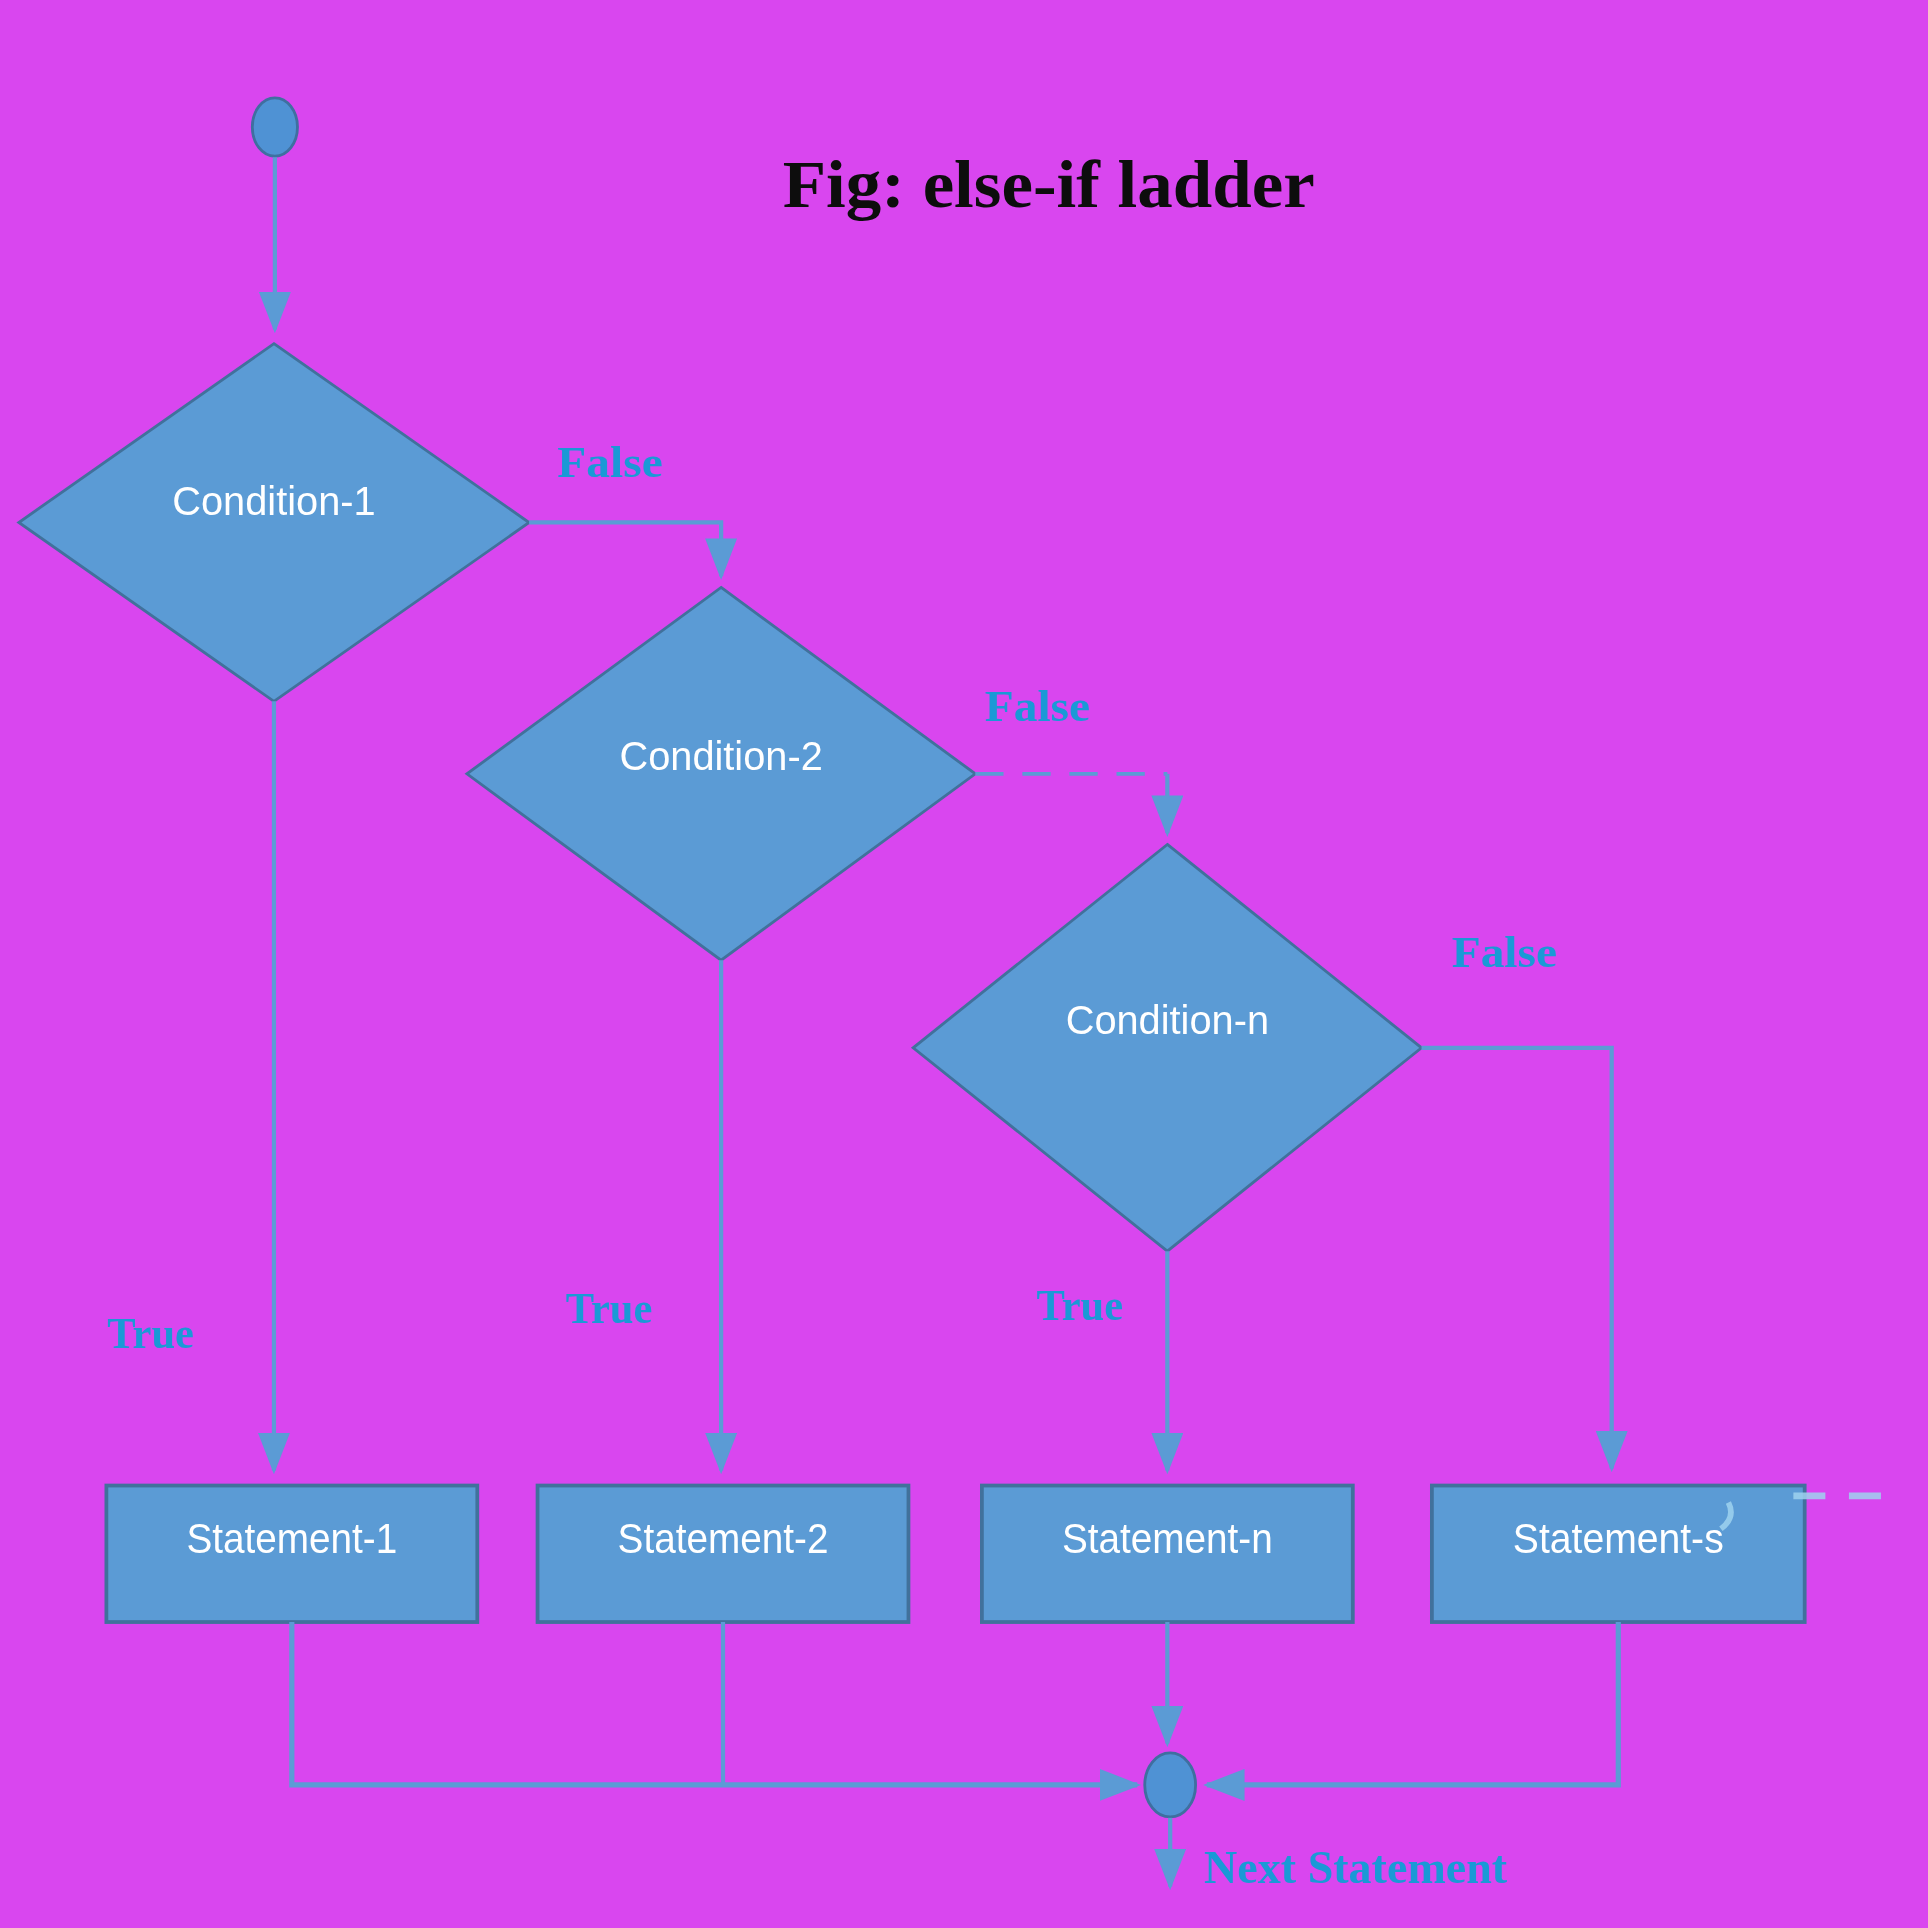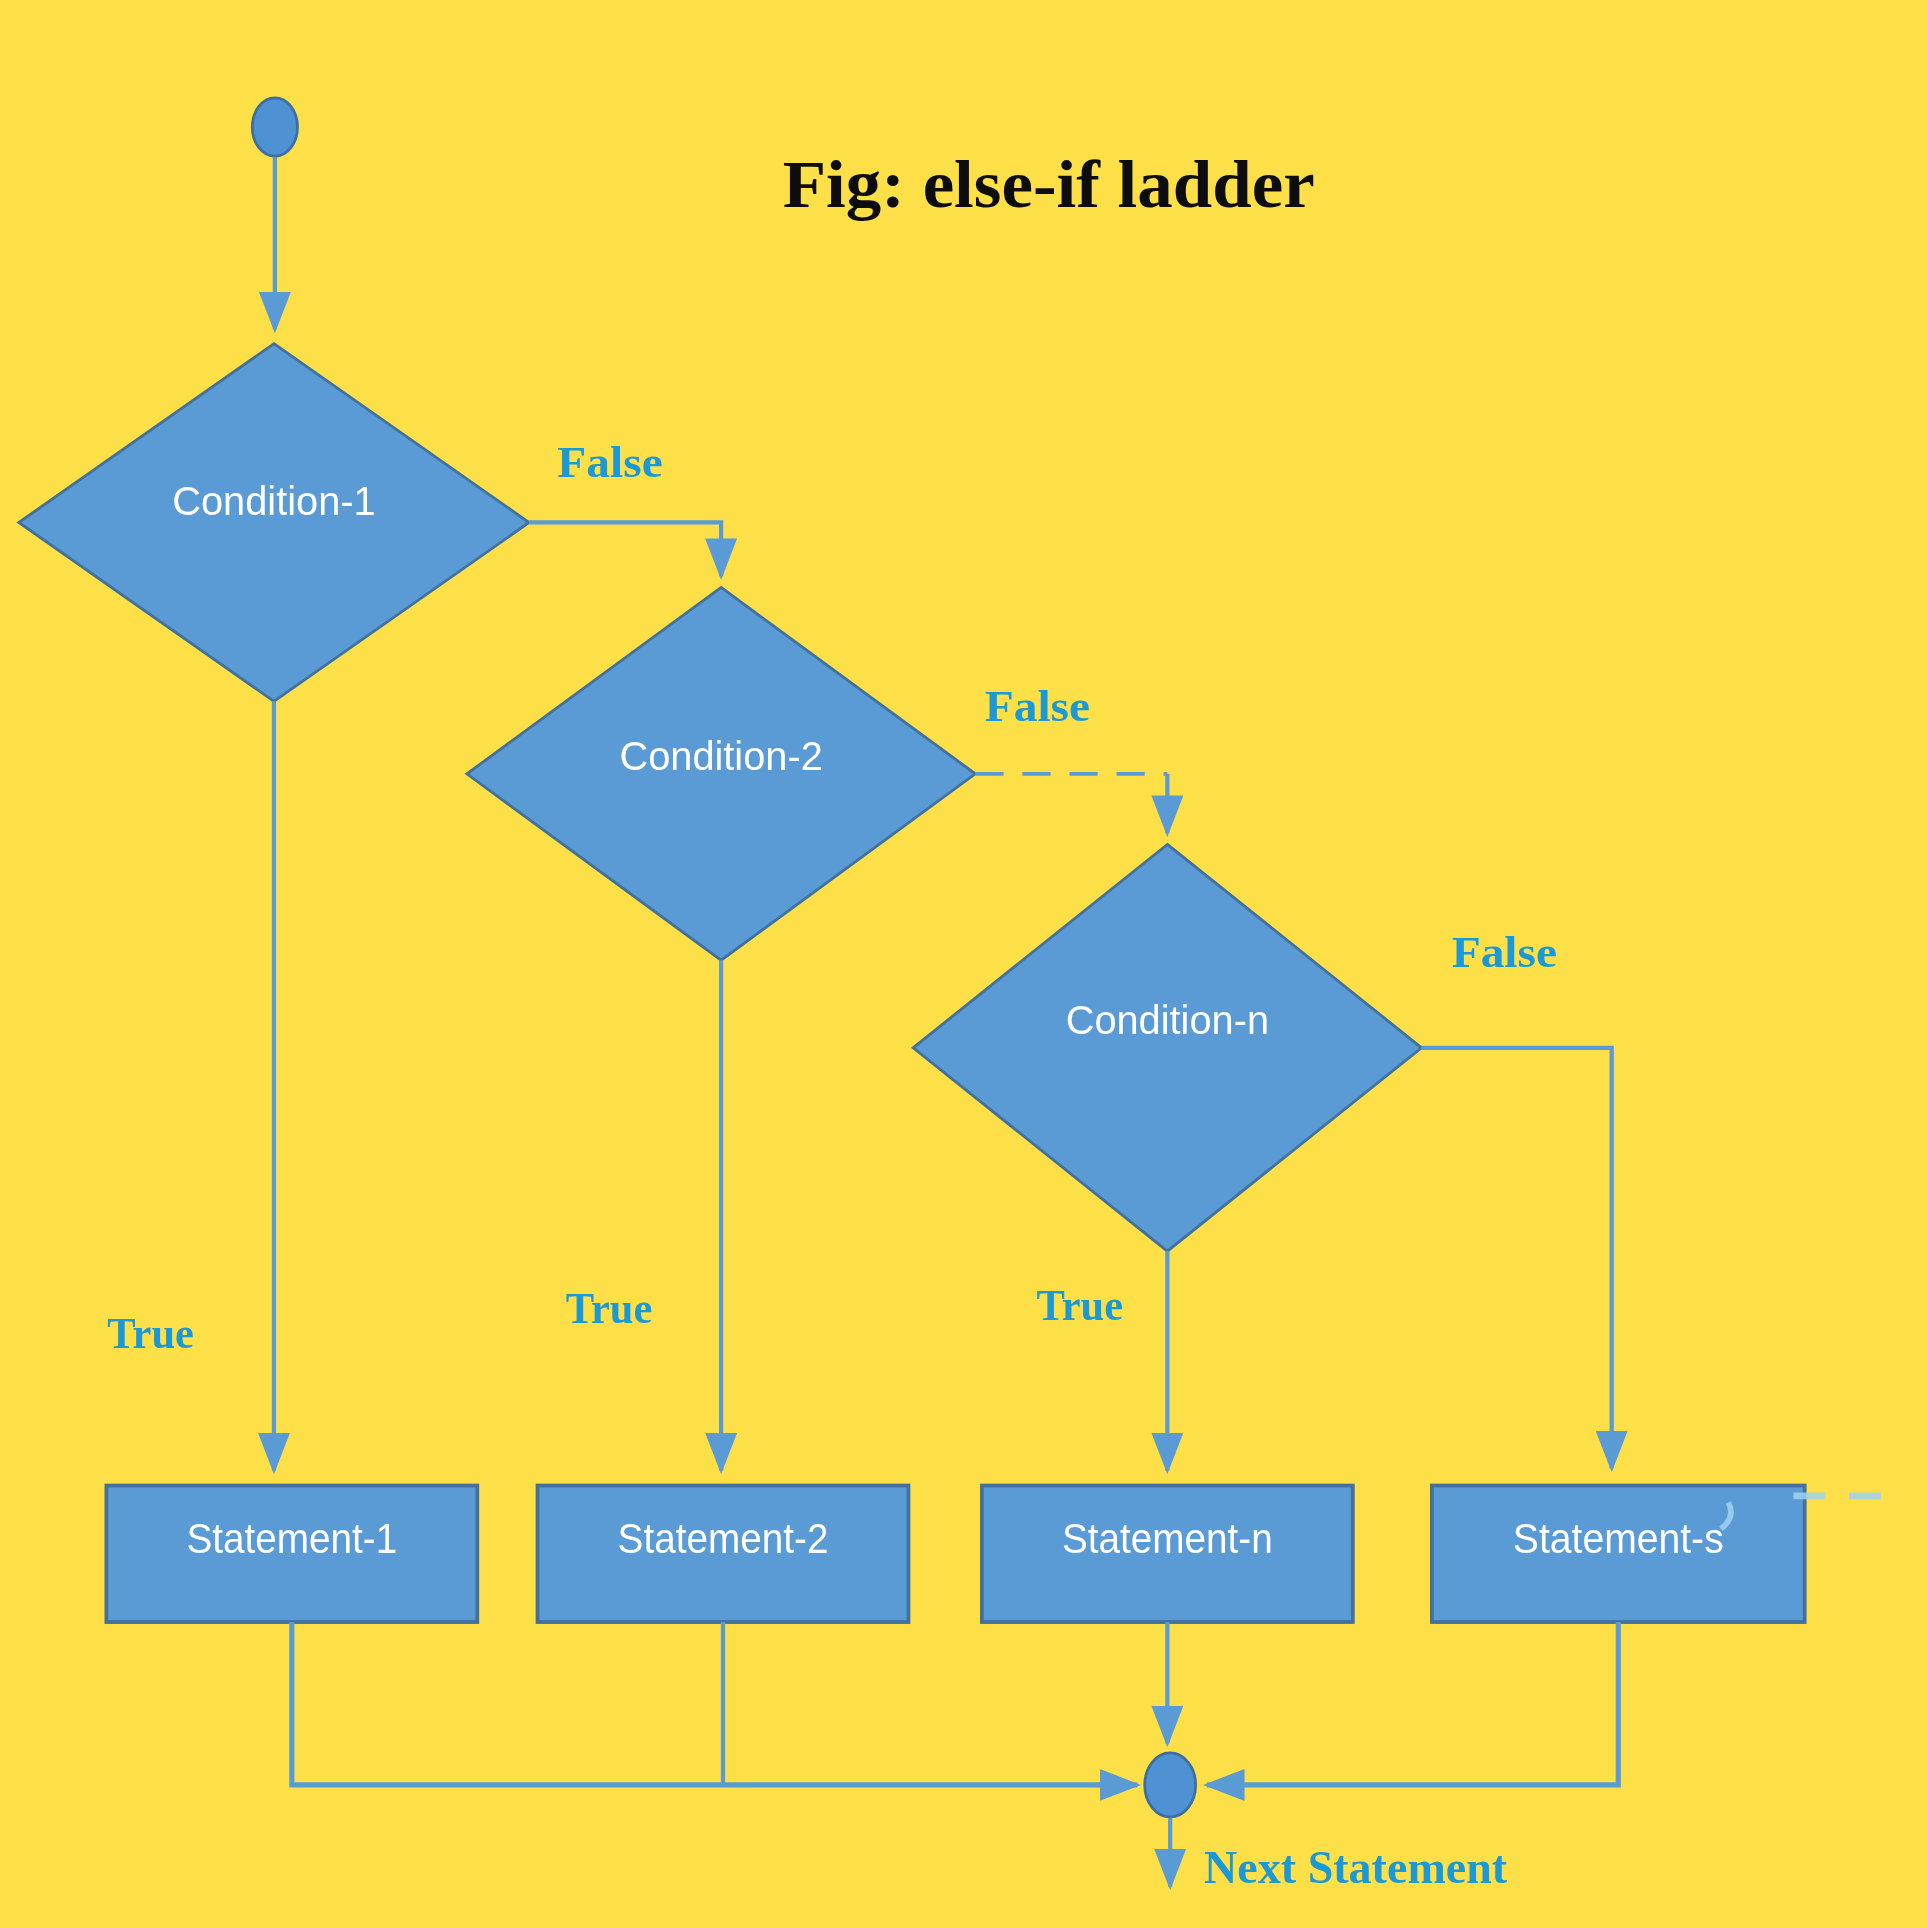--- a/index.html
+++ b/index.html
@@ -4,21 +4,21 @@
 <style>
   html, body {
     margin: 0;
     padding: 0;
     background: #ffffff;
   }
   .page {
     position: relative;
     width: 1928px;
     height: 1928px;
-    background: #fde047;
+    background: #d946ef;
     overflow: hidden;
   }
   svg { display: block; }
   .node-shape {
     fill: #5b9bd5;
     stroke: #41719c;
     stroke-width: 3;
   }
   .stmt-box {
     fill: #5b9bd5;

